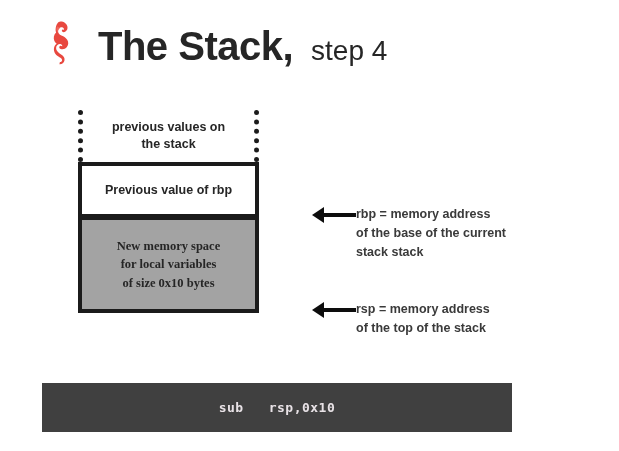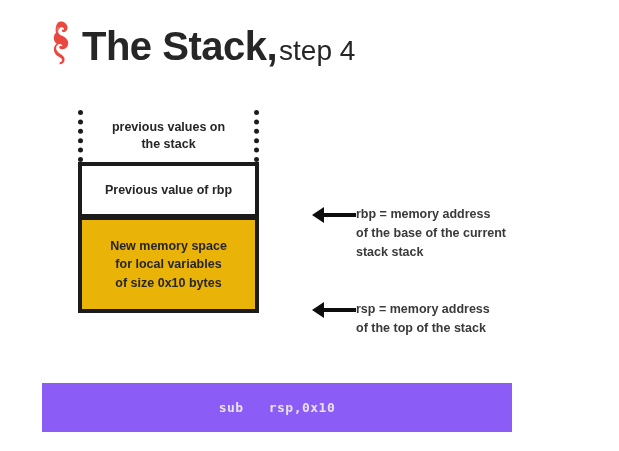--- a/index.html
+++ b/index.html
@@ -15,21 +15,21 @@
     position: relative;
   }
 
   
   .title-row {
     position: absolute;
     left: 46px;
     top: 14px;
     display: flex;
     align-items: baseline;
-    gap: 6px;
+    gap: 22px;
   }
   .logo {
     width: 30px;
     height: 46px;
     display: block;
     position: relative;
     top: 6px;
   }
   .title-main {
     font-size: 40px;
@@ -82,22 +82,23 @@
     background: #ffffff;
     border-bottom-width: 3px;
   }
   .box-rbp .txt {
     font-size: 12.5px;
     font-weight: bold;
     color: #262626;
   }
   .box-local {
     height: 96px;
-    background: #eab308;
+    background: #a3a3a3;
     border-top-width: 3px;
+    font-family: Liberation Serif, serif;
   }
   .box-local .txt {
     font-size: 12.5px;
     font-weight: bold;
     color: #262626;
     line-height: 1.45;
   }
 
   
   .annot {
@@ -143,21 +144,21 @@
     white-space: nowrap;
   }
 
   
   .code-bar {
     position: absolute;
     left: 42px;
     top: 383px;
     width: 470px;
     height: 49px;
-    background: #8b5cf6;
+    background: #404040;
     display: flex;
     align-items: center;
     justify-content: center;
   }
   .code-text {
     font-family: "DejaVu Sans Mono", monospace;
     font-size: 13px;
     font-weight: bold;
     color: #e8e2e6;
     white-space: pre;

